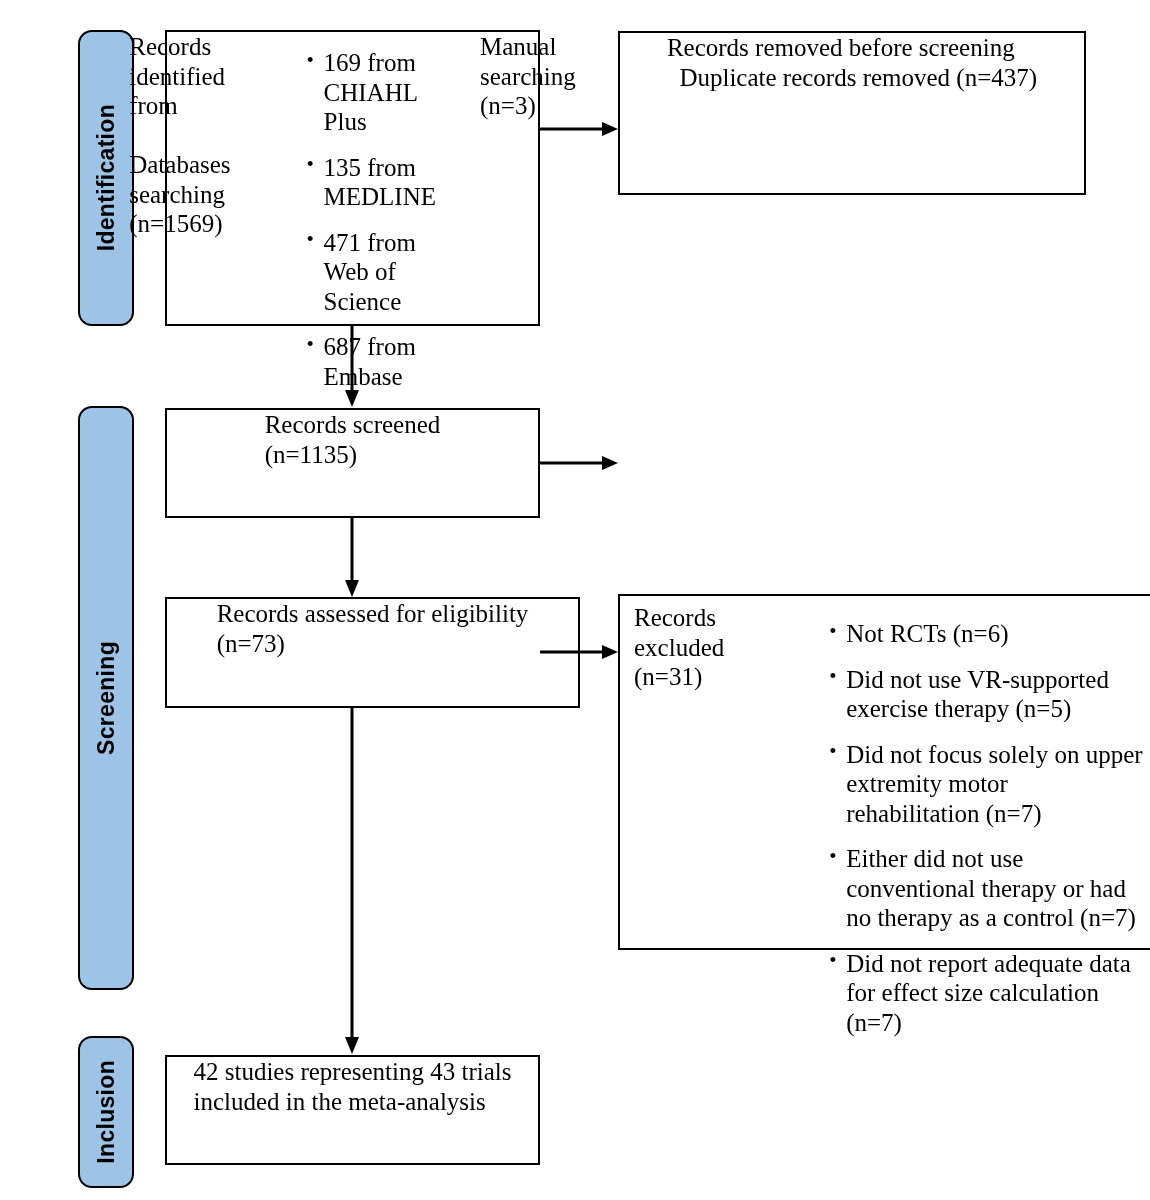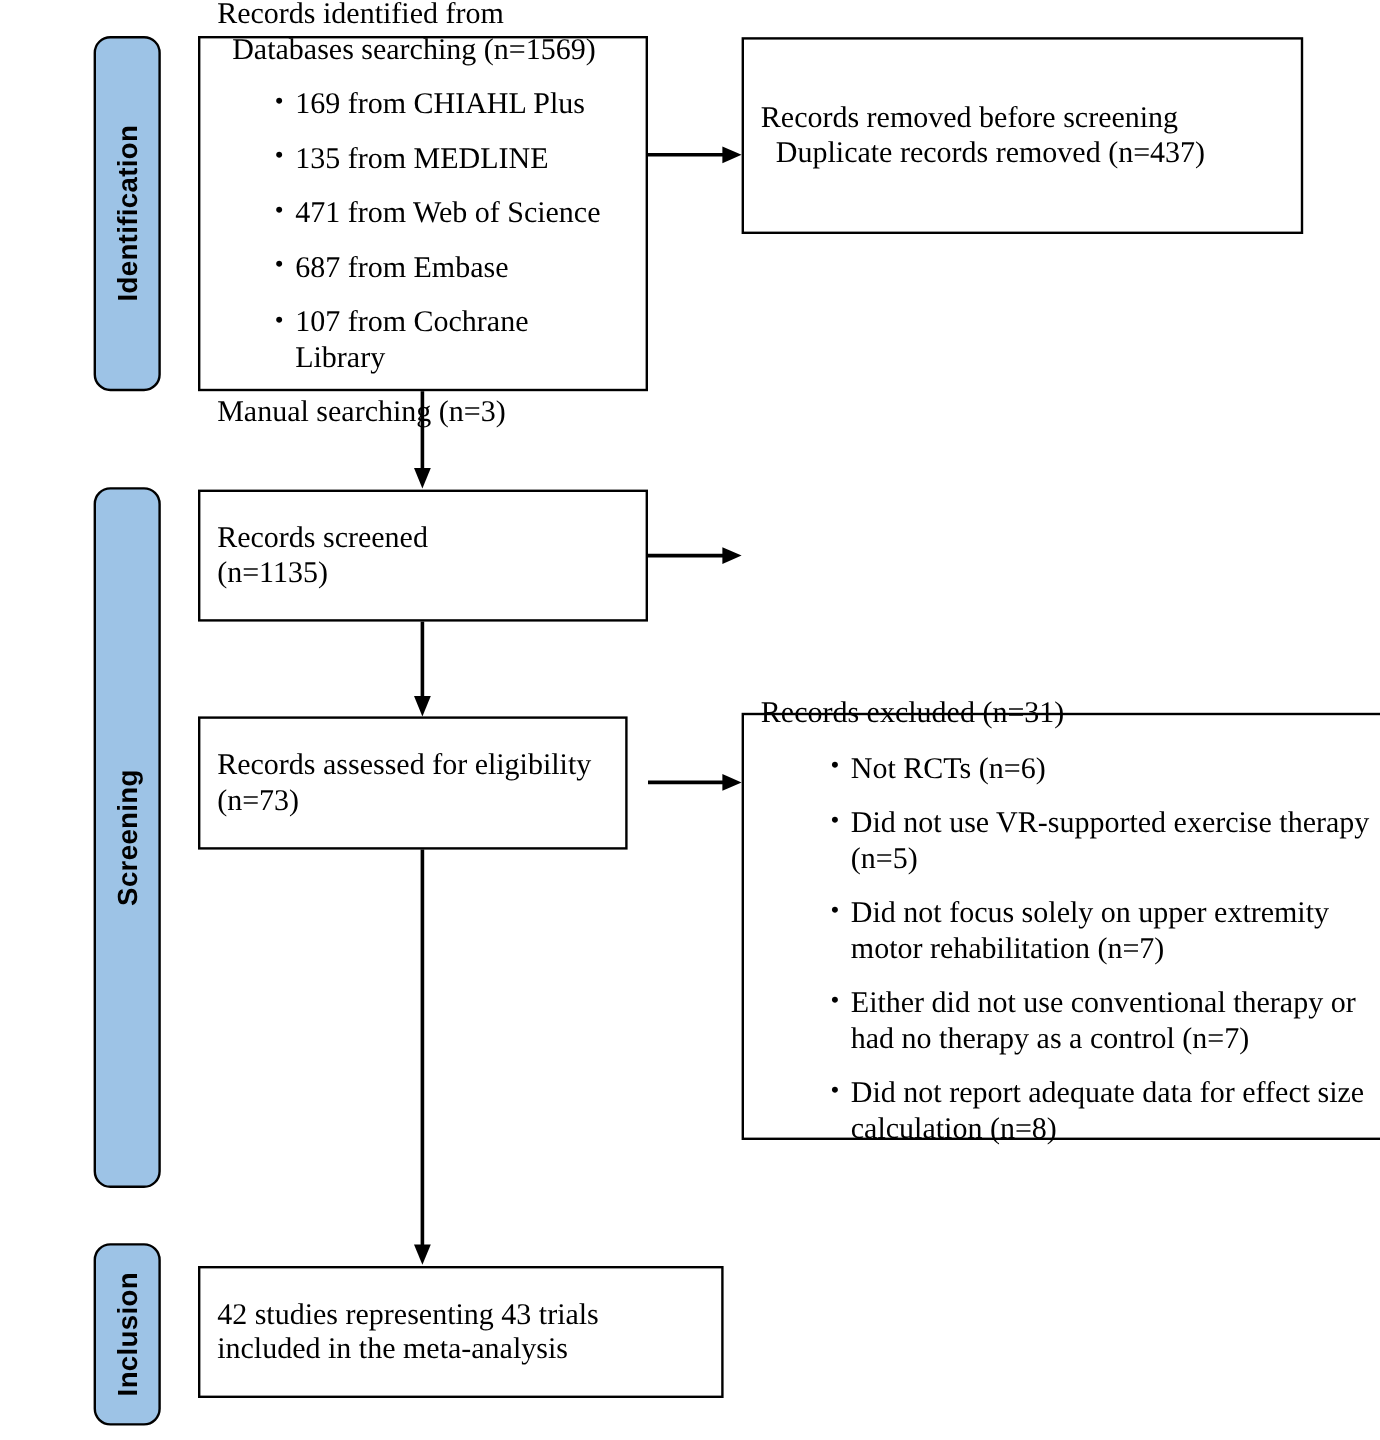--- a/index.html
+++ b/index.html
@@ -42,21 +42,21 @@
     color: #000000;
   }
 
   
   .node-box {
     position: absolute;
     background: #ffffff;
     border: 2.5px solid #000000;
     box-sizing: border-box;
     display: flex;
-    flex-direction: column;
+    flex-direction: row;
     justify-content: center;
   }
   .node-box .box-text {
     padding: 0 14px;
     font-size: 25px;
     line-height: 1.18;
     white-space: pre-wrap;
   }
   .node-box .box-heading {
     padding: 0 14px;
@@ -127,42 +127,42 @@
     <div class="box-text">Records removed before screening
   Duplicate records removed (n=437)</div>
   </div>
 
   <div class="node-box" style="left:165px; top:408px; width:375px; height:110px;">
     <div class="box-text">Records screened
 (n=1135)</div>
   </div>
 
 
-  <div class="node-box" style="left:165px; top:597px; width:358px; height:111px;">
+  <div class="node-box" style="left:165px; top:597px; width:415px; height:111px;">
     <div class="box-text">Records assessed for eligibility
 (n=73)</div>
   </div>
 
   <div class="node-box" style="left:618px; top:594px; width:560px; height:356px; justify-content:center; padding-top:7px;">
     <div class="box-heading">Records excluded (n=31)</div>
     <ul class="bullet-list" style="padding-left:56px;">
       <li>Not RCTs (n=6)</li>
       <li>Did not use VR-supported exercise
 therapy (n=5)</li>
       <li>Did not focus solely on upper
 extremity motor rehabilitation (n=7)</li>
       <li>Either did not use conventional
 therapy or had no therapy as a
 control (n=7)</li>
       <li>Did not report adequate data for
-effect size calculation (n=8)</li>
+effect size calculation (n=7)</li>
     </ul>
   </div>
 
-  <div class="node-box" style="left:165px; top:1055px; width:438px; height:110px;">
+  <div class="node-box" style="left:165px; top:1055px; width:375px; height:110px;">
     <div class="box-text">42 studies representing 43 trials
 included in the meta-analysis</div>
   </div>
 
   <div class="connector" style="left:540px; top:118px; width:82px; height:22px;">
     <svg width="82" height="22" viewBox="0 0 82 22">
       <line x1="0" y1="11" x2="68" y2="11" stroke="#000" stroke-width="3"></line>
       <polygon points="78,11 62,4 62,18" fill="#000"></polygon>
     </svg>
   </div>

